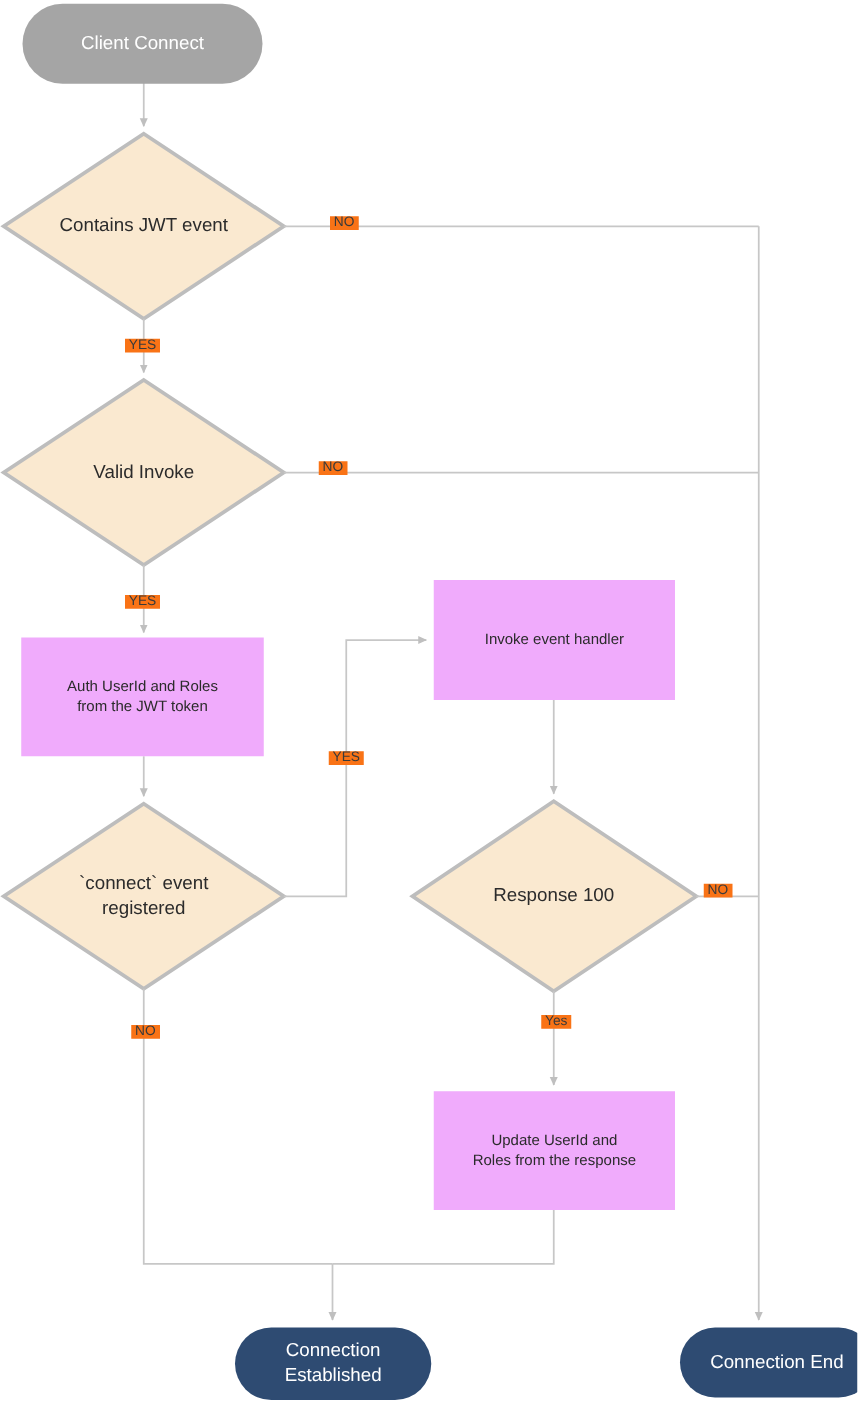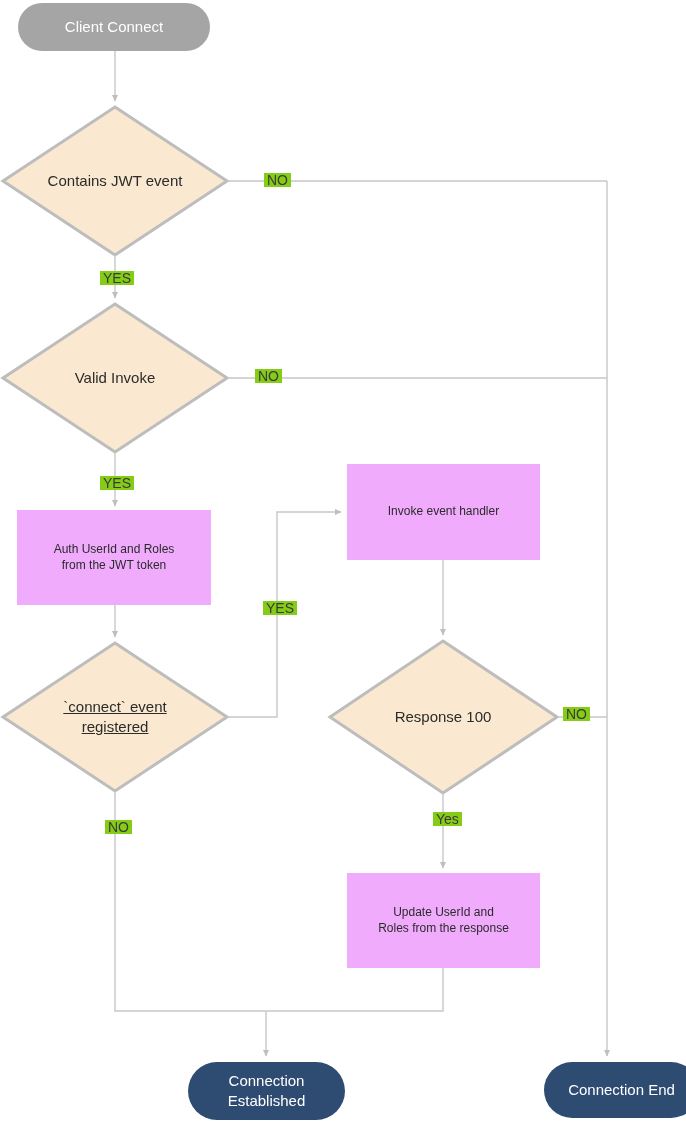--- a/index.html
+++ b/index.html
@@ -59,22 +59,22 @@
   }
   
   .decision {
     color: #2b2b2b;
     font-size: 15px;
     background: transparent;
   }
   .edge-label {
     position: absolute;
     color: #3a3a3a;
-    font-size: 14px;
-    background: #84cc16;
+    font-size: 11px;
+    background: #f97316;
     padding: 0 3px;
     white-space: nowrap;
     line-height: 1;
   }
 </style>
 </head>
 <body>
 
 <div id="canvas">
 
@@ -115,38 +115,38 @@
       <path d="M557,717 L607,717"></path>
 
       <path d="M443,793 L443,868" marker-end="url(#arrow)"></path>
 
       <path d="M443,968 L443,1011 L266,1011"></path>
 
       <path d="M266,1011 L266,1056" marker-end="url(#arrow)"></path>
     </g>
   </svg>
 
-  <div class="node term term-start" style="left:18px; top:3px; width:192px; height:48px;">
+  <div class="node term term-start" style="left:18px; top:3px; width:192px; height:64px;">
     <span class="label">Client Connect</span>
   </div>
 
   <div class="node decision" style="left:35px; top:157px; width:160px; height:48px;">
     <span class="label">Contains JWT event</span>
   </div>
 
   <div class="node decision" style="left:35px; top:354px; width:160px; height:48px;">
     <span class="label">Valid Invoke</span>
   </div>
 
   <div class="node process" style="left:17px; top:510px; width:194px; height:95px;">
     <span class="label">Auth UserId and Roles
 from the JWT token</span>
   </div>
 
-  <div class="node decision" style="left:30px; top:690px; width:170px; height:54px;text-decoration:underline;">
+  <div class="node decision" style="left:30px; top:690px; width:170px; height:54px;">
     <span class="label">`connect` event
 registered</span>
   </div>
 
   <div class="node process" style="left:347px; top:464px; width:193px; height:96px;">
     <span class="label">Invoke event handler</span>
   </div>
 
   <div class="node decision" style="left:363px; top:693px; width:160px; height:48px;">
     <span class="label">Response 100</span>

